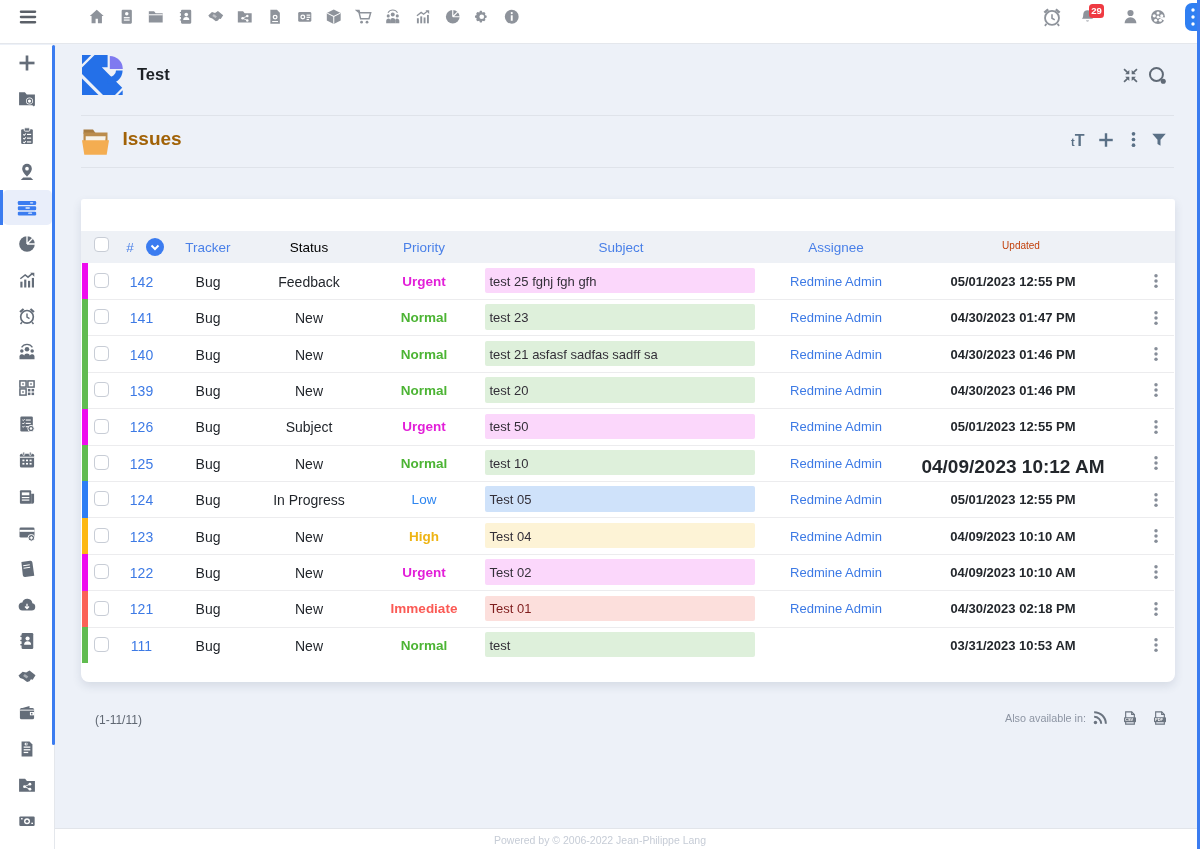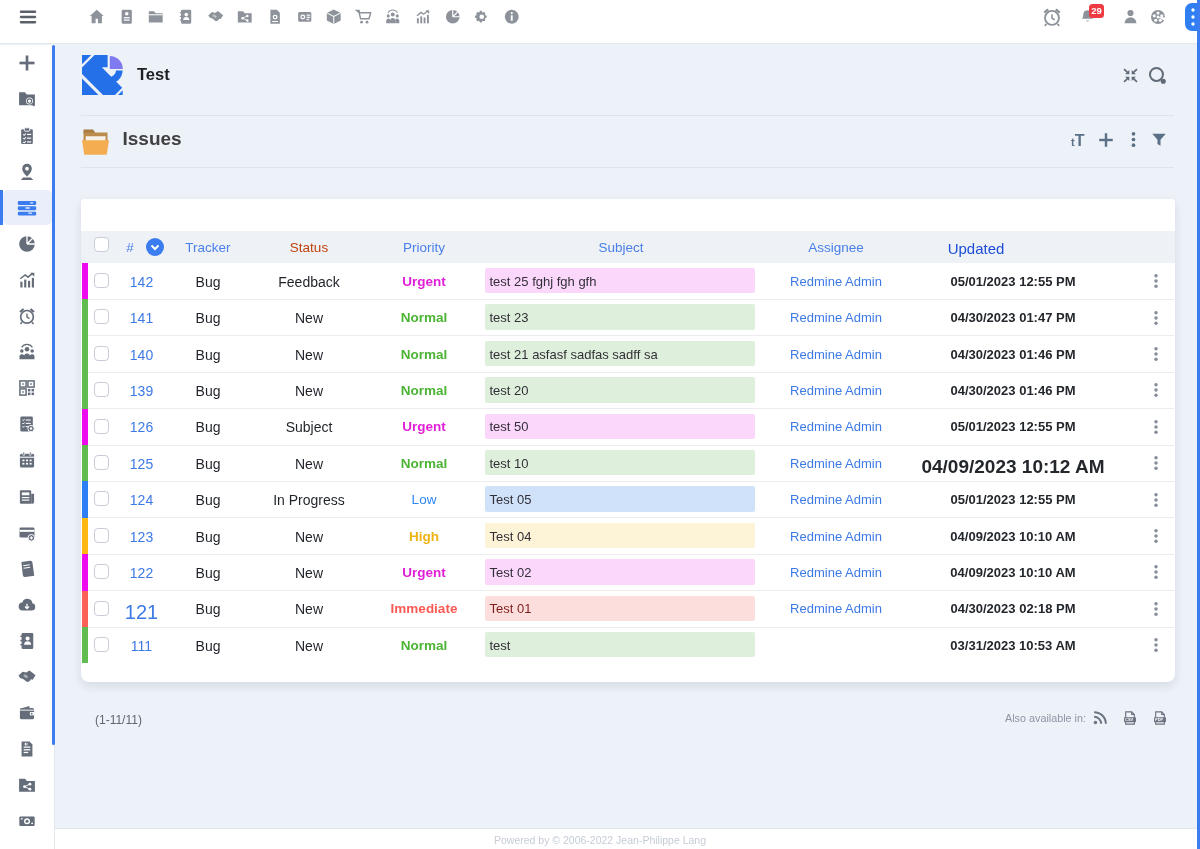--- a/index.html
+++ b/index.html
@@ -315,44 +315,44 @@
       <circle cx="10.8" cy="10.8" r="7.4" fill="none" stroke="#606a76" stroke-width="2.3"></circle>
       <circle cx="18.6" cy="18.6" r="2.9" fill="#606a76"></circle>
     </svg>
 <div class="hl" style="left:81px;top:115px;width:1093px"></div>
 <svg class="ab" style="left:81px;top:127.5px" width="29" height="27" viewBox="0 0 29 27">
 <path d="M2.5 1.5h9.5l3 4.2H2.5z" fill="#a87c40"></path>
 <path d="M2.5 4.5h24v9h-24z" fill="#bb8c4c"></path>
 <path d="M4.7 8.2h20l-.5 5.5H4.7z" fill="#f7f3ea"></path>
 <path d="M1 12.2h27l-2.3 14.6H3.3z" fill="#f4ad51"></path>
 </svg>
-<div class="ab" style="left:122.5px;top:128px;font-size:19px;font-weight:bold;color:#404040">Issues</div>
+<div class="ab" style="left:122.5px;top:128px;font-size:19px;font-weight:bold;color:#a16207">Issues</div>
 <div class="ab" style="left:1071px;top:132px;color:#5a7086;font-weight:bold"><span style="font-size:11px">t</span><span style="font-size:16px">T</span></div>
 <svg class="ab" style="left:1097px;top:131px" width="18" height="18" viewBox="0 0 24 24">
       <rect x="10.4" y="3" width="3.2" height="18" fill="#5a7086"></rect>
       <rect x="3" y="10.4" width="18" height="3.2" fill="#5a7086"></rect>
     </svg>
 <svg class="ab" style="left:1125px;top:131px" width="17" height="17" viewBox="0 0 24 24">
       <circle cx="12" cy="4" r="2.6" fill="#5a7086"></circle>
       <circle cx="12" cy="12" r="2.6" fill="#5a7086"></circle>
       <circle cx="12" cy="20" r="2.6" fill="#5a7086"></circle>
     </svg>
 <svg class="ab" style="left:1150px;top:131px" width="18" height="18" viewBox="0 0 24 24">
       <path d="M3 3.5h18l-7 8v8l-4-2.2v-5.8z" fill="#5a7086"></path>
     </svg>
 <div class="hl" style="left:81px;top:167px;width:1093px"></div>
 <div class="ab" style="left:81px;top:199px;width:1094px;height:483px;background:#fff;border-radius:3px 3px 8px 8px;box-shadow:0 4px 10px rgba(40,60,90,.12)"></div>
 <div class="ab" style="left:81px;top:231px;width:1094px;height:32px;background:#eef1f6"></div>
 <div class="ab cc" style="left:130px;top:240px;font-size:13.5px;color:#4a80e8">#</div>
 <div class="ab cc" style="left:208px;top:240px;font-size:13.5px;color:#4a80e8">Tracker</div>
-<div class="ab cc" style="left:309px;top:240px;font-size:13.5px;color:#c2410c">Status</div>
+<div class="ab cc" style="left:309px;top:240px;font-size:13.5px;color:#000000">Status</div>
 <div class="ab cc" style="left:424px;top:240px;font-size:13.5px;color:#4a80e8">Priority</div>
 <div class="ab cc" style="left:621px;top:240px;font-size:13.5px;color:#4a80e8">Subject</div>
 <div class="ab cc" style="left:836px;top:240px;font-size:13.5px;color:#4a80e8">Assignee</div>
-<div class="ab cc" style="left:976px;top:240px;font-size:15px;color:#1d4ed8">Updated</div>
+<div class="ab cc" style="left:1021px;top:240px;font-size:10px;color:#c2410c">Updated</div>
 <div class="ab" style="left:93.5px;top:237px;width:15px;height:15px;background:#fff;border:1.5px solid #c8cdd6;border-radius:4px"></div>
 <svg class="ab" style="left:146px;top:238px" width="18" height="18" viewBox="0 0 18 18">
       <circle cx="9" cy="9" r="9" fill="#3b7cf0"></circle>
       <path d="m5.5 7.5 3.5 3.5L12.5 7.5" stroke="#fff" stroke-width="2" fill="none"></path>
     </svg>
 <div class="ab" style="left:81.5px;top:263.0px;width:6.8px;height:36.4px;background:#ee0cee"></div>
 <div class="ab" style="left:93.5px;top:273.0px;width:15px;height:15px;background:#fff;border:1.5px solid #c8cdd6;border-radius:4px"></div>
 <div class="ab cc" style="left:141.5px;top:273.7px;font-size:14px;color:#3d7ae5">142</div>
 <div class="ab cc" style="left:208px;top:273.7px;font-size:14px;color:#1f2329">Bug</div>
 <div class="ab cc" style="left:309px;top:273.7px;font-size:14px;color:#1f2329">Feedback</div>
@@ -490,21 +490,21 @@
 <div class="ab cc" style="left:836px;top:564.9px;font-size:13px;color:#3d7ae5">Redmine Admin</div>
 <div class="ab cc" style="left:1013px;top:564.9px;font-size:13px;font-weight:bold;color:#23272c">04/09/2023 10:10 AM</div>
 <svg class="ab" style="left:1148px;top:564.4px" width="16" height="16" viewBox="0 0 24 24">
       <circle cx="12" cy="4" r="2.6" fill="#868d98"></circle>
       <circle cx="12" cy="12" r="2.6" fill="#868d98"></circle>
       <circle cx="12" cy="20" r="2.6" fill="#868d98"></circle>
     </svg>
 <div class="ab" style="left:81.5px;top:590.6px;width:6.8px;height:36.4px;background:#fb6156"></div>
 <div class="ab" style="left:88.3px;top:590.1px;width:1086px;height:1px;background:#ececee"></div>
 <div class="ab" style="left:93.5px;top:600.6px;width:15px;height:15px;background:#fff;border:1.5px solid #c8cdd6;border-radius:4px"></div>
-<div class="ab cc" style="left:141.5px;top:601.3px;font-size:20px;color:#3d7ae5">121</div>
+<div class="ab cc" style="left:141.5px;top:601.3px;font-size:14px;color:#3d7ae5">121</div>
 <div class="ab cc" style="left:208px;top:601.3px;font-size:14px;color:#1f2329">Bug</div>
 <div class="ab cc" style="left:309px;top:601.3px;font-size:14px;color:#1f2329">New</div>
 <div class="ab cc" style="left:424px;top:601.3px;font-size:13.5px;font-weight:bold;color:#fb5a55">Immediate</div>
 <div class="ab" style="left:485px;top:595.6px;width:270px;height:25.4px;background:#fcdfdc;border-radius:2px"></div>
 <div class="ab" style="left:489.5px;top:601.3px;font-size:13px;color:#7f1d1d">Test 01</div>
 <div class="ab cc" style="left:836px;top:601.3px;font-size:13px;color:#3d7ae5">Redmine Admin</div>
 <div class="ab cc" style="left:1013px;top:601.3px;font-size:13px;font-weight:bold;color:#23272c">04/30/2023 02:18 PM</div>
 <svg class="ab" style="left:1148px;top:600.8px" width="16" height="16" viewBox="0 0 24 24">
       <circle cx="12" cy="4" r="2.6" fill="#868d98"></circle>
       <circle cx="12" cy="12" r="2.6" fill="#868d98"></circle>

